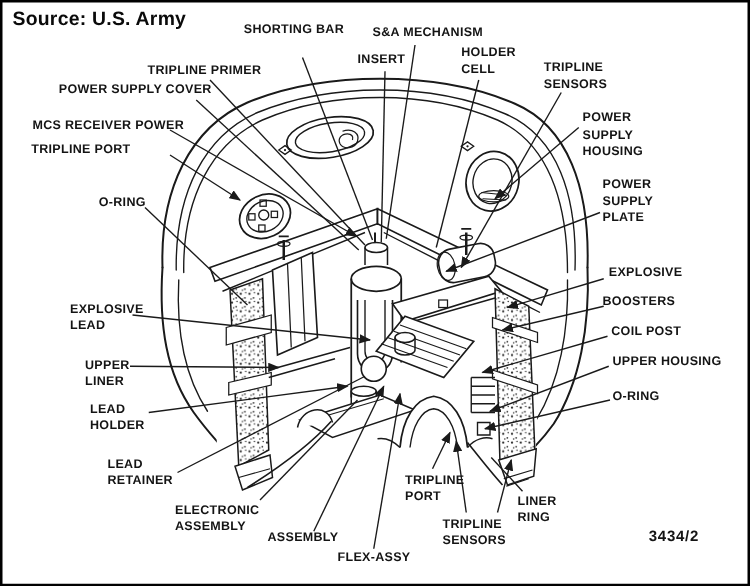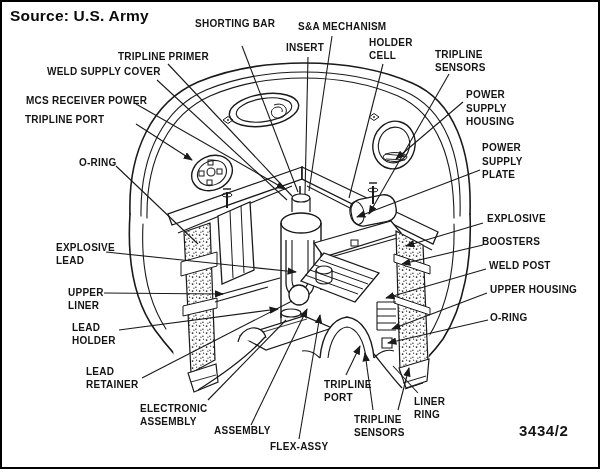--- a/index.html
+++ b/index.html
@@ -14,21 +14,21 @@
     font-size:15.5px;font-weight:bold;letter-spacing:.2px;color:#0a0a0a;
   }
   .lbl{
     position:absolute;
     font-size:10px;font-weight:600;letter-spacing:.25px;line-height:12.5px;
     color:#141414;white-space:pre-line;
   }
   .lbl.lh13{line-height:13.5px;}
   .fignum{
     position:absolute;left:517px;top:420px;
-    font-size:15px;font-weight:bold;letter-spacing:.6px;color:#141414;
+    font-size:12px;font-weight:bold;letter-spacing:.6px;color:#141414;
   }
 </style>
 </head>
 <body>
 
 <div class="frame">
 
   <svg width="600" height="469" viewBox="0 0 600 469">
     <defs>
       <pattern id="stip" width="7" height="7" patternUnits="userSpaceOnUse">
@@ -184,33 +184,33 @@
 
   <div>
     <div class="lbl" style="left:193px;top:16px">SHORTING BAR</div>
     <div class="lbl" style="left:296px;top:19px">S&amp;A MECHANISM</div>
     <div class="lbl" style="left:284px;top:40px">INSERT</div>
     <div class="lbl" style="left:367px;top:35px">HOLDER
 CELL</div>
     <div class="lbl" style="left:433px;top:47px">TRIPLINE
 SENSORS</div>
     <div class="lbl" style="left:116px;top:49px">TRIPLINE PRIMER</div>
-    <div class="lbl" style="left:45px;top:64px">WELD SUPPLY COVER</div>
+    <div class="lbl" style="left:45px;top:64px">POWER SUPPLY COVER</div>
     <div class="lbl" style="left:24px;top:93px">MCS RECEIVER POWER</div>
     <div class="lbl" style="left:23px;top:112px">TRIPLINE PORT</div>
     <div class="lbl" style="left:77px;top:155px">O-RING</div>
     <div class="lbl lh13" style="left:464px;top:86px">POWER
 SUPPLY
 HOUSING</div>
     <div class="lbl lh13" style="left:480px;top:139px">POWER
 SUPPLY
 PLATE</div>
     <div class="lbl" style="left:485px;top:211px">EXPLOSIVE</div>
     <div class="lbl" style="left:480px;top:234px">BOOSTERS</div>
-    <div class="lbl" style="left:487px;top:258px">WELD POST</div>
+    <div class="lbl" style="left:487px;top:258px">COIL POST</div>
     <div class="lbl" style="left:488px;top:282px">UPPER HOUSING</div>
     <div class="lbl" style="left:488px;top:310px">O-RING</div>
     <div class="lbl" style="left:54px;top:240px">EXPLOSIVE
 LEAD</div>
     <div class="lbl" style="left:66px;top:285px">UPPER
 LINER</div>
     <div class="lbl" style="left:70px;top:320px">LEAD
 HOLDER</div>
     <div class="lbl" style="left:84px;top:364px">LEAD
 RETAINER</div>

